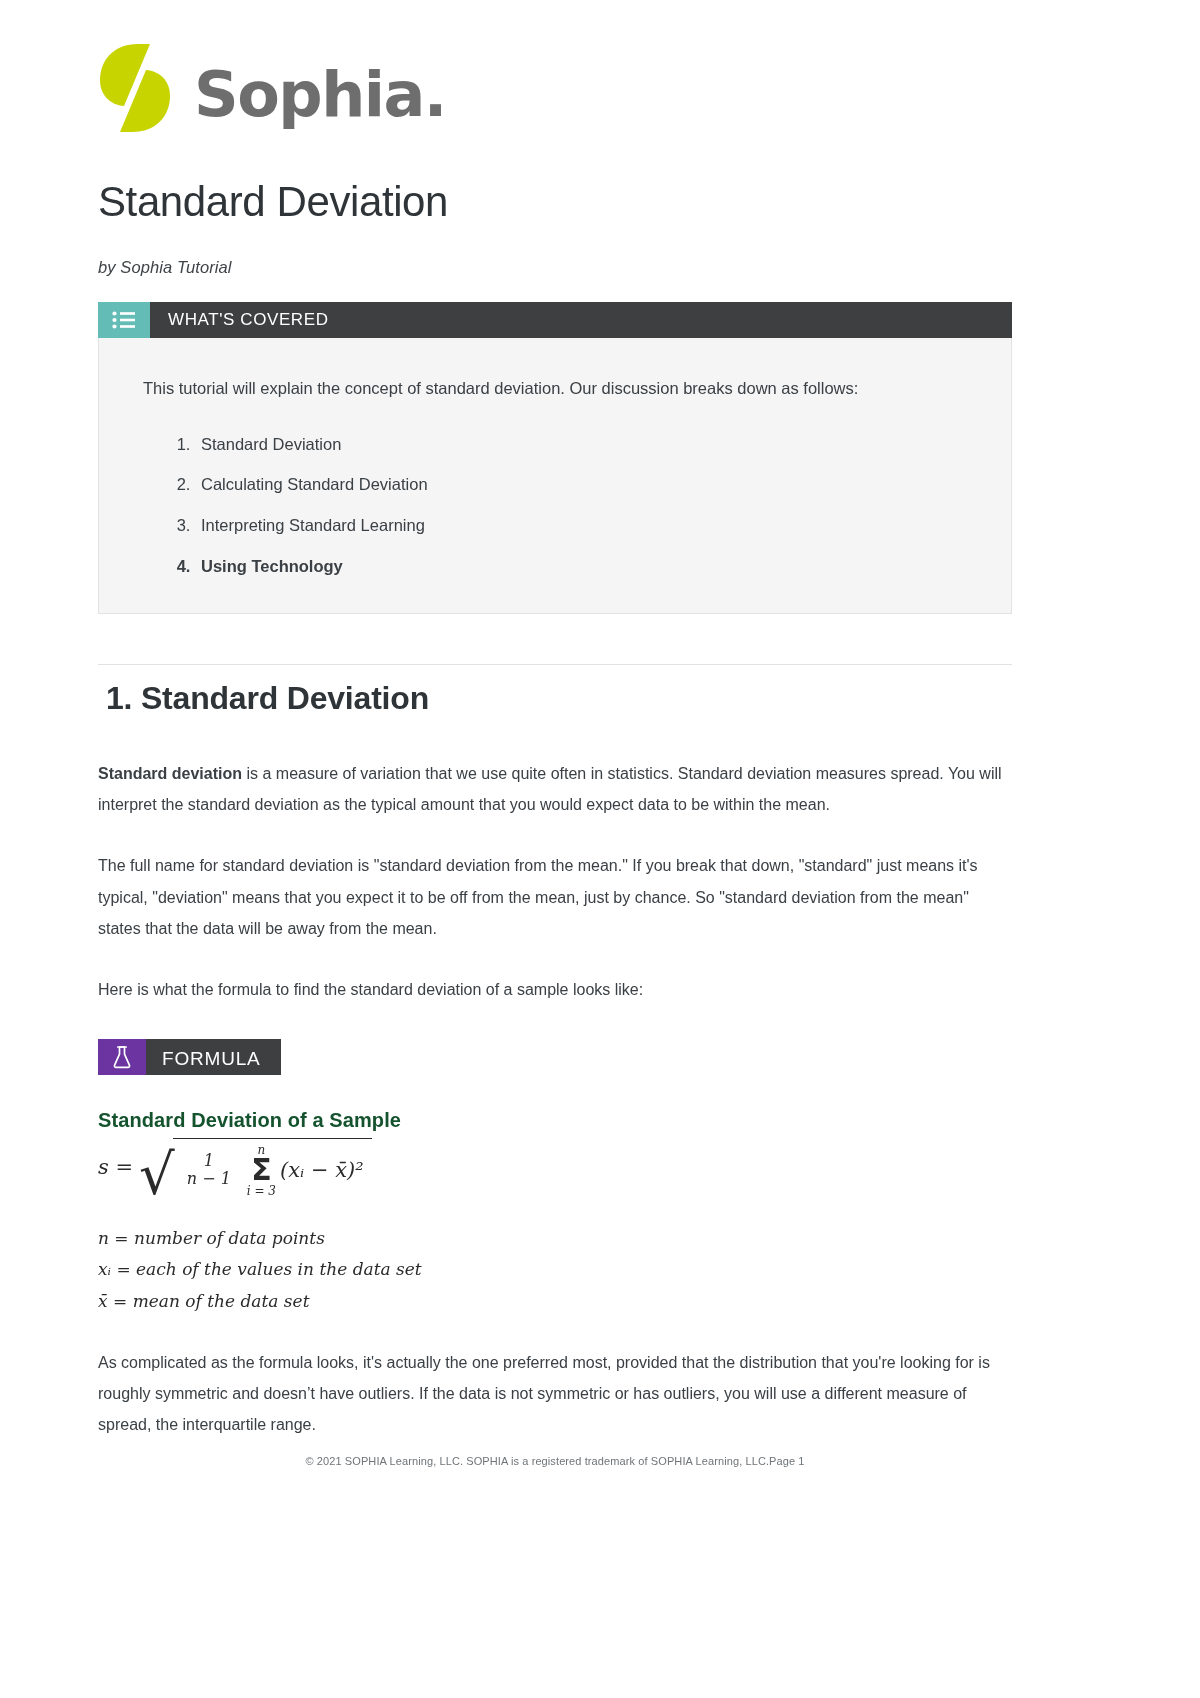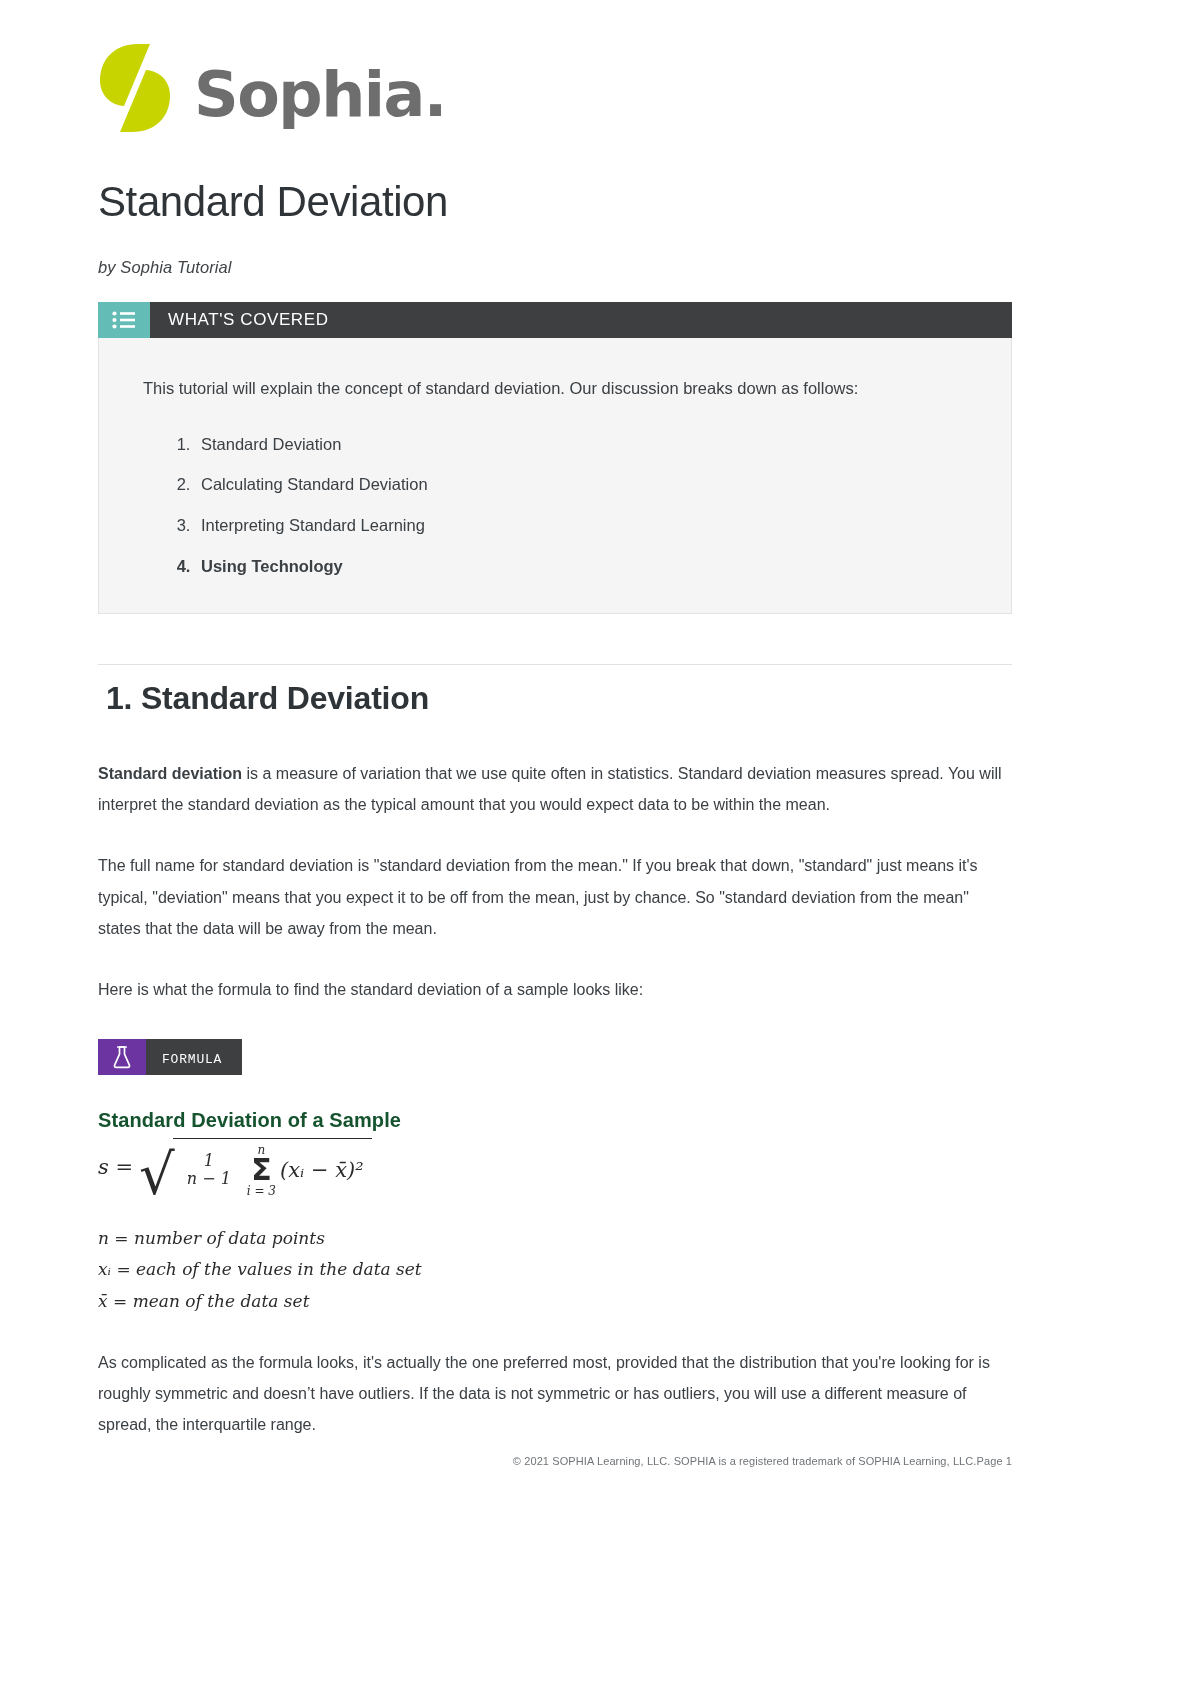--- a/index.html
+++ b/index.html
@@ -181,23 +181,22 @@
     align-items: center;
     justify-content: center;
     flex: none;
   }
   .formula-badge-label {
     background: #3d3f41;
     color: #ffffff;
     display: flex;
     align-items: center;
     padding: 4px 20px 0 16px;
-    font-size: 13px;
+    font-size: 19px;
     letter-spacing: 0.8px;
-    font-family: Liberation Mono, monospace;
   }
 
   .formula-caption {
     font-size: 20px;
     font-weight: bold;
     color: #14532d;
     margin: 16px 0 6px 0;
     letter-spacing: 0.1px;
   }
 
@@ -272,21 +271,21 @@
   }
   .legend-lines div { white-space: nowrap; }
 
   
   .footer {
     position: absolute;
     left: 98px;
     top: 1455px;
     width: 914px;
     display: flex;
-    justify-content: flex-end;
+    justify-content: center;
     align-items: baseline;
     font-size: 11px;
     color: #6f7478;
     letter-spacing: 0.1px;
   }
 </style>
 </head>
 <body>
 
 <div class="page">

